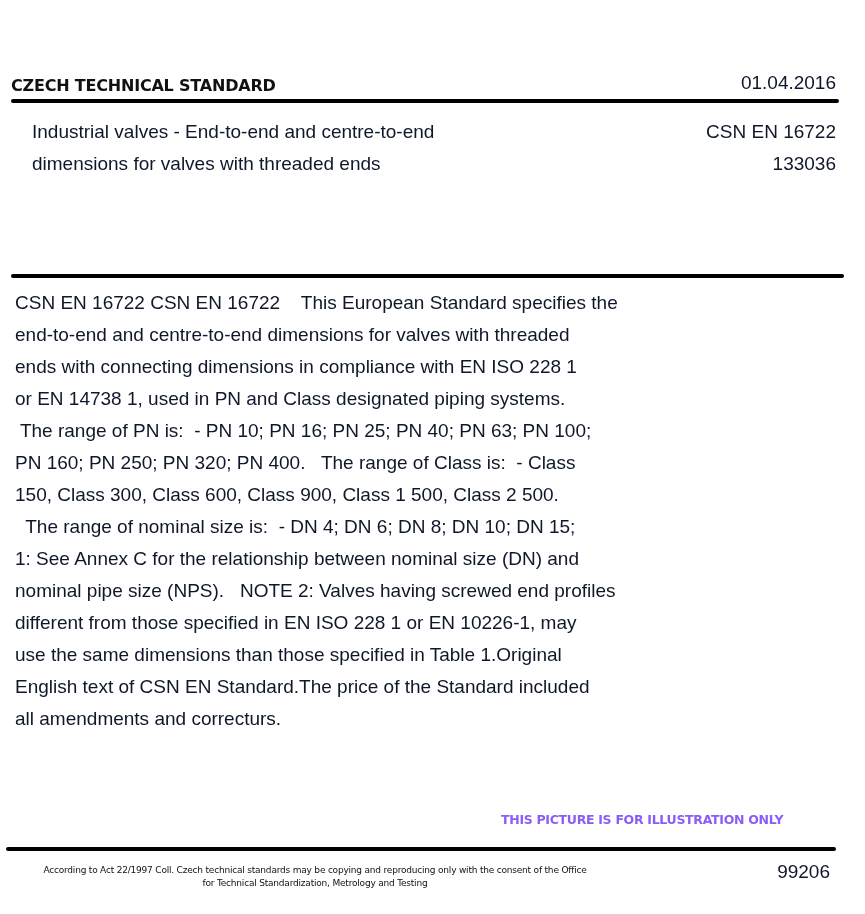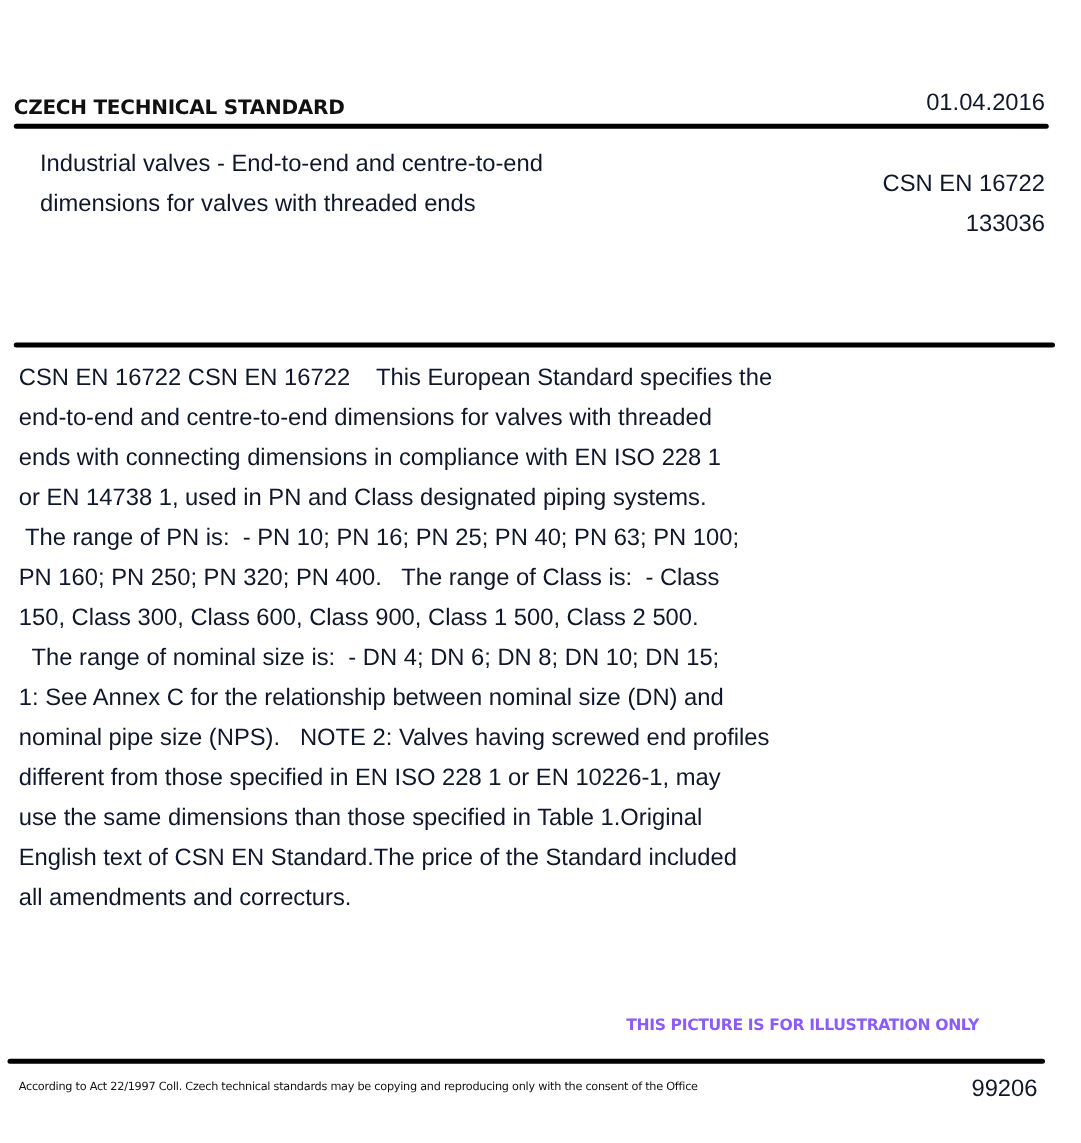--- a/index.html
+++ b/index.html
@@ -44,21 +44,20 @@
       font-size: 19px;
       line-height: 32px;
       width: 520px;
     }
     .code {
       right: 29px;
       top: 116px;
       font-size: 19px;
       line-height: 32px;
       text-align: right;
-      margin-top: 16px;
     }
     .body-text {
       left: 15px;
       top: 287px;
       width: 690px;
       font-size: 19px;
       line-height: 32px;
     }
     .body-text .line {
       display: block;
@@ -76,21 +75,21 @@
     .footer-note {
       left: 15px;
       top: 864px;
       font-family: "DejaVu Sans", sans-serif;
       font-size: 9px;
       line-height: 13px;
       color: #111111;
       letter-spacing: -0.2px;
       width: 600px;
     }
-    .footer-note .line { display: block; white-space: nowrap; }
+    .footer-note .line { display: block; white-space: nowrap; text-align: center; }
     .doc-id {
       right: 35px;
       top: 861px;
       font-size: 19px;
     }
   </style>
 </head>
 <body>
 
 <div class="abs heading">CZECH TECHNICAL STANDARD</div>
@@ -126,15 +125,16 @@
   <span class="line">English text of CSN EN Standard.The price of the Standard included</span>
   <span class="line">all amendments and correcturs.</span>
 </div>
 
 <div class="abs illus">THIS PICTURE IS FOR ILLUSTRATION ONLY</div>
 
 <div class="abs rule rule-3"></div>
 
 <div class="abs footer-note">
   <span class="line">According to Act 22/1997 Coll. Czech technical standards may be copying and reproducing only with the consent of the Office</span>
+  <span class="line">for Technical Standardization, Metrology and Testing</span>
 </div>
 
 <div class="abs doc-id teal">99206</div>
 
 </body></html>

